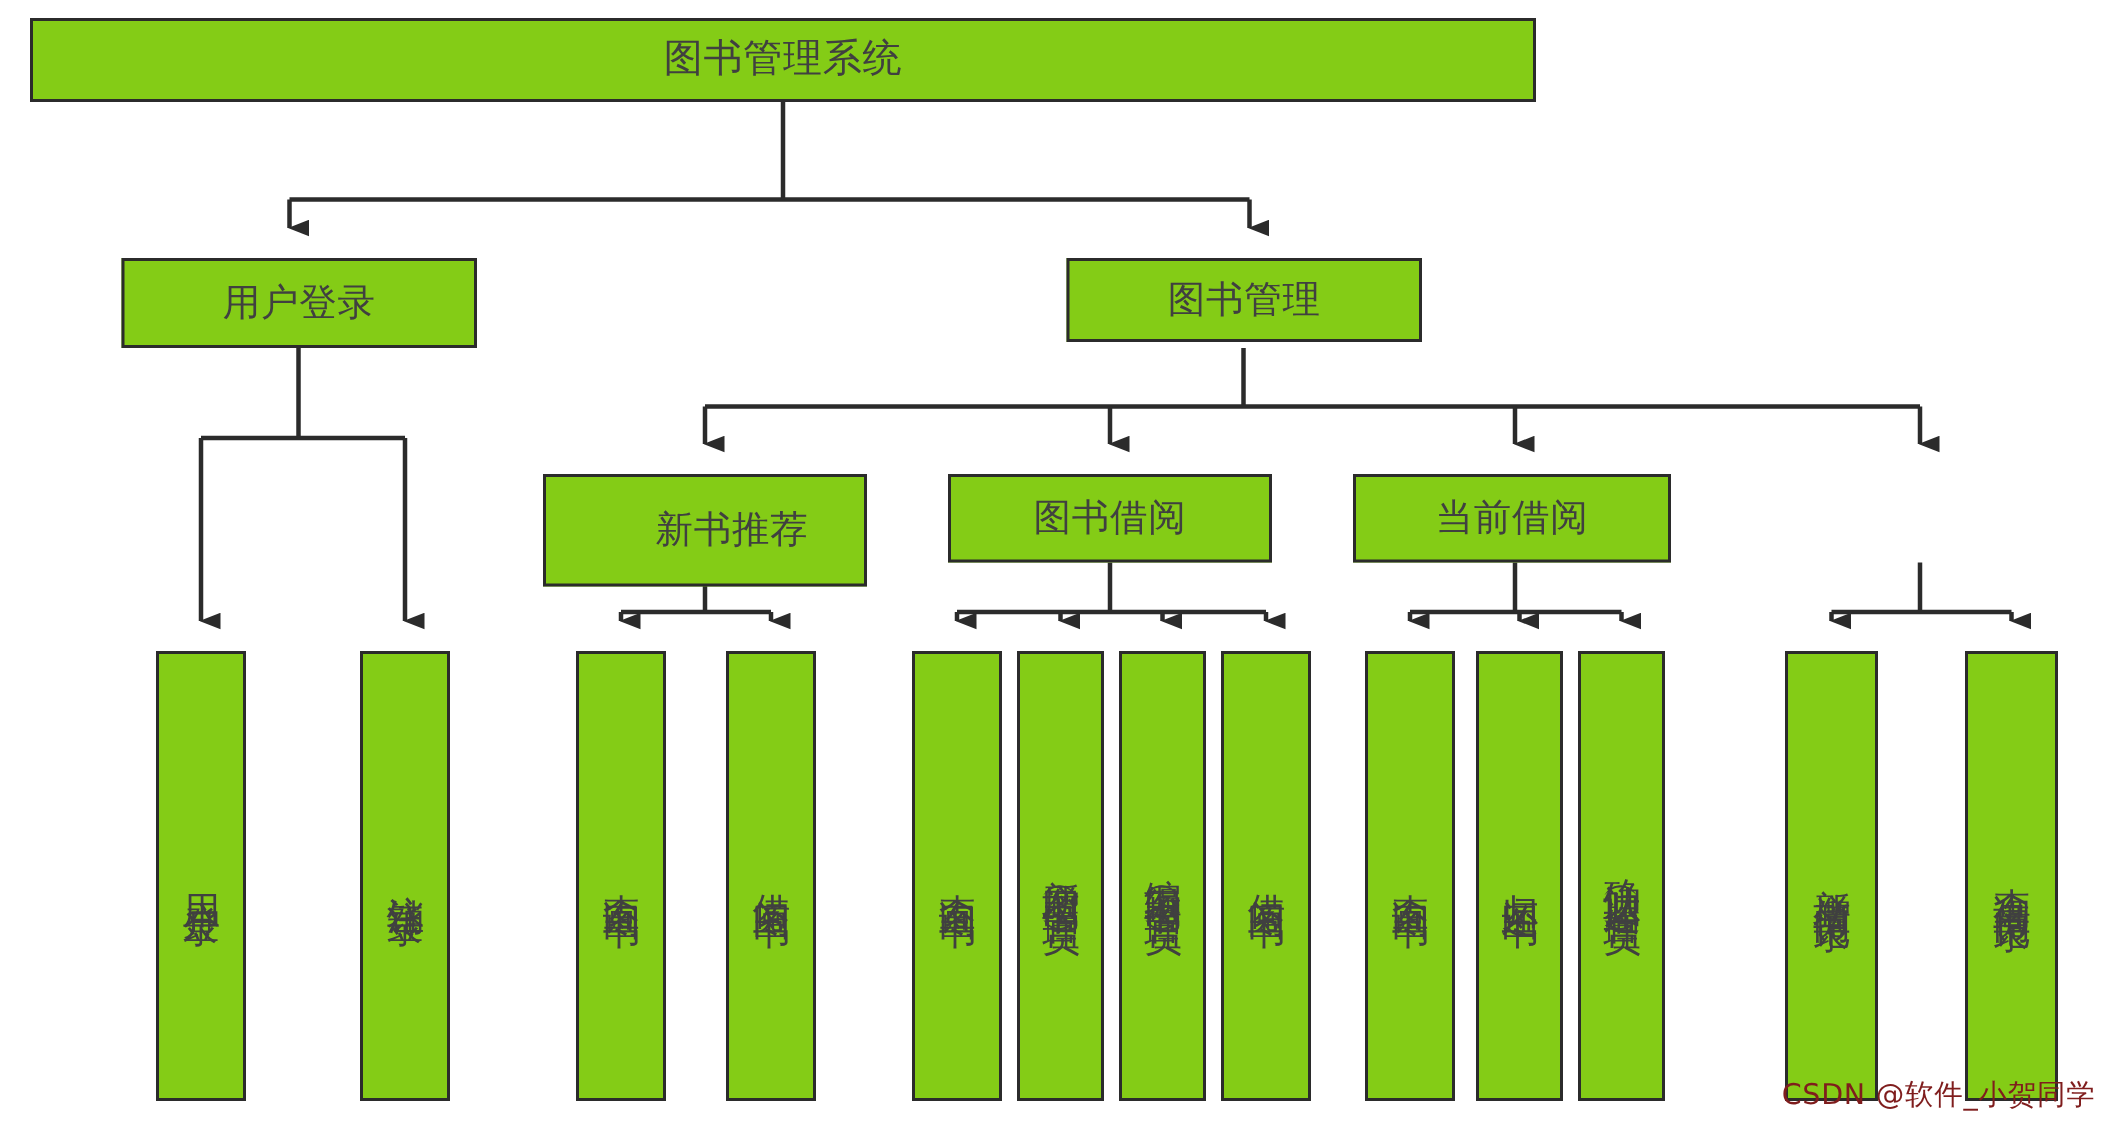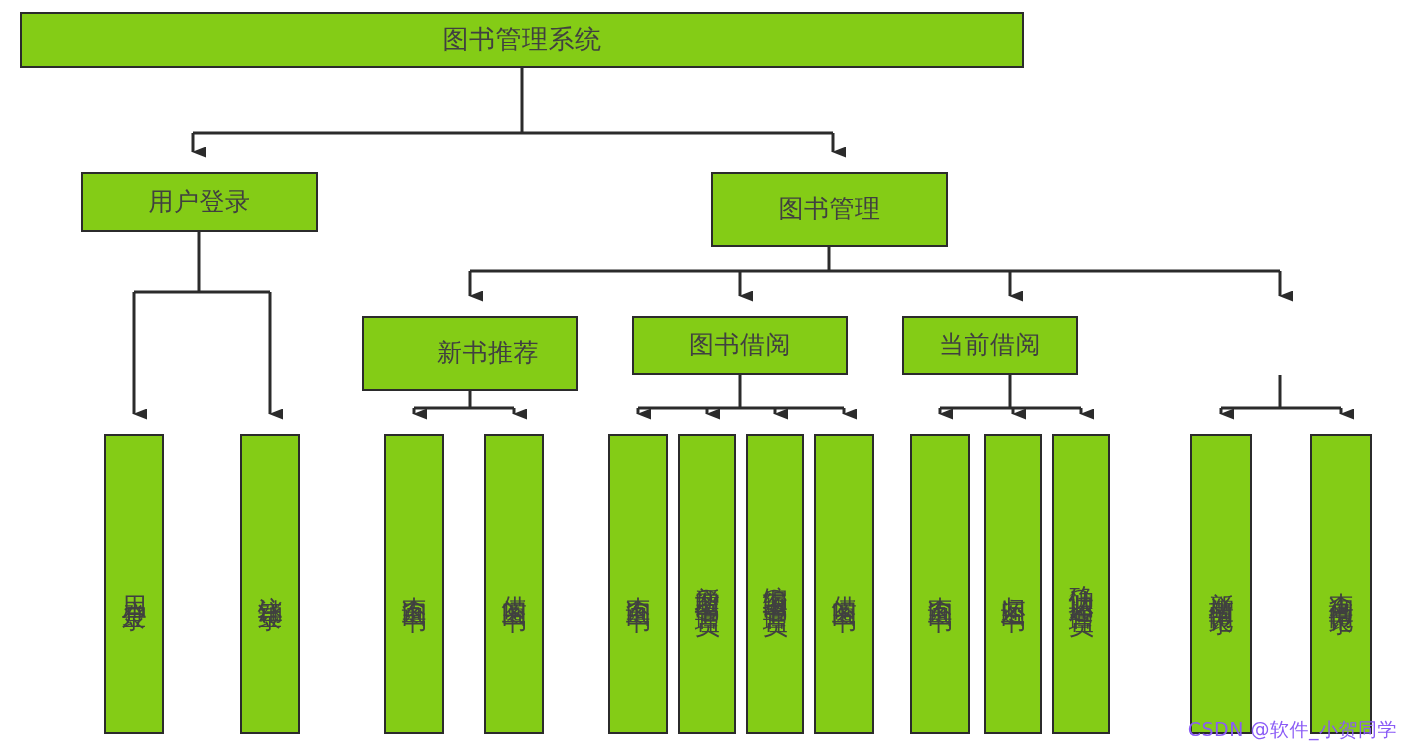--- a/index.html
+++ b/index.html
@@ -128,31 +128,31 @@
     </g>
   </svg>
 
   <div class="node h-node root" style="left: 20px; top: 12px; width: 1004px; height: 56px; border-color: rgb(43, 43, 43); color: rgb(64, 64, 64);">
     <span class="node-label">图书管理系统</span>
   </div>
 
   <div class="node h-node" style="left: 81px; top: 172px; width: 237px; height: 60px; border-color: rgb(43, 43, 43); color: rgb(64, 64, 64);">
     <span class="node-label">用户登录</span>
   </div>
-  <div class="node h-node" style="left: 711px; top: 172px; width: 237px; height: 75px; border-color: rgb(43, 43, 43); color: rgb(64, 64, 64);">
+  <div class="node h-node" style="left: 711px; top: 172px; width: 237px; height: 56px; border-color: rgb(43, 43, 43); color: rgb(64, 64, 64);">
     <span class="node-label">图书管理</span>
   </div>
 
   <div class="node h-node" style="left: 362px; top: 316px; width: 216px; height: 75px; border-color: rgb(43, 43, 43); color: rgb(64, 64, 64); padding-left: 36px;">
     <span class="node-label">新书推荐</span>
   </div>
   <div class="node h-node" style="left: 632px; top: 316px; width: 216px; height: 59px; border-color: rgb(43, 43, 43); color: rgb(64, 64, 64);">
     <span class="node-label">图书借阅</span>
   </div>
-  <div class="node h-node" style="left: 902px; top: 316px; width: 176px; height: 59px; border-color: rgb(43, 43, 43); color: rgb(64, 64, 64);">
+  <div class="node h-node" style="left: 902px; top: 316px; width: 212px; height: 59px; border-color: rgb(43, 43, 43); color: rgb(64, 64, 64);">
     <span class="node-label">当前借阅</span>
   </div>
 
   <div class="node v-node" style="left: 104px; top: 434px; width: 60px; height: 300px; border-color: rgb(43, 43, 43); color: rgb(64, 64, 64);">
     <span class="node-label">用户登录</span>
   </div>
   <div class="node v-node" style="left: 240px; top: 434px; width: 60px; height: 300px; border-color: rgb(43, 43, 43); color: rgb(64, 64, 64);">
     <span class="node-label">注销登录</span>
   </div>
   <div class="node v-node" style="left: 384px; top: 434px; width: 60px; height: 300px; border-color: rgb(43, 43, 43); color: rgb(64, 64, 64);">
@@ -182,15 +182,15 @@
   <div class="node v-node" style="left: 1052px; top: 434px; width: 58px; height: 300px; border-color: rgb(43, 43, 43); color: rgb(64, 64, 64);">
     <span class="node-label">确认归还（管理员）</span>
   </div>
   <div class="node v-node" style="left: 1190px; top: 434px; width: 62px; height: 300px; border-color: rgb(43, 43, 43); color: rgb(64, 64, 64);">
     <span class="node-label">新增借阅记录</span>
   </div>
   <div class="node v-node" style="left: 1310px; top: 434px; width: 62px; height: 300px; border-color: rgb(43, 43, 43); color: rgb(64, 64, 64);">
     <span class="node-label">查询借阅记录</span>
   </div>
 
-  <div class="watermark" style="color: #8b5cf6;">CSDN @软件_小贺同学</div>
+  <div class="watermark" style="color: #7f1d1d;">CSDN @软件_小贺同学</div>
 
 </div>
 
 </body></html>

